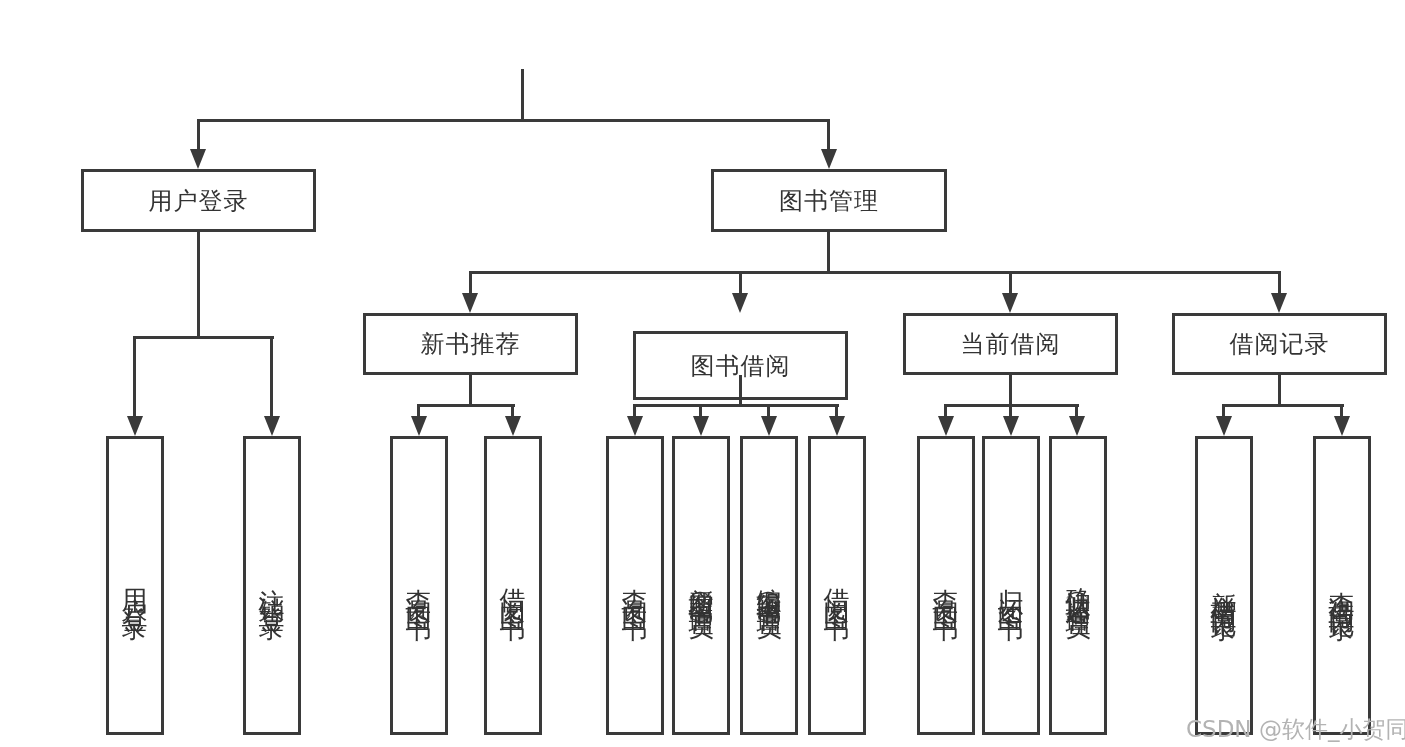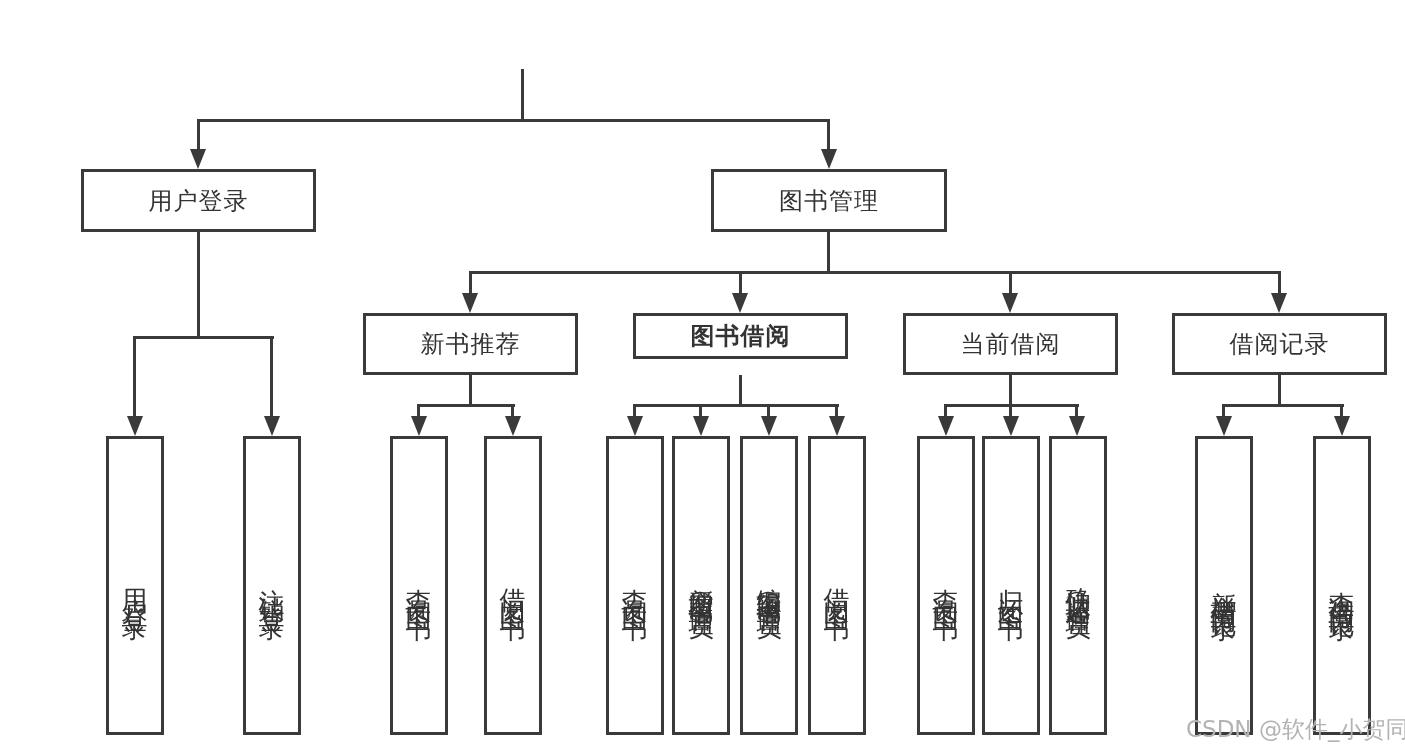--- a/index.html
+++ b/index.html
@@ -71,21 +71,21 @@
 
 <div class="canvas">
 
 
   <div class="box" style="left:81px;top:169px;width:235px;height:63px;">用户登录</div>
 
   <div class="box" style="left:363px;top:313px;width:215px;height:62px;">新书推荐</div>
 
   <div class="box" style="left:711px;top:169px;width:236px;height:63px;">图书管理</div>
 
-  <div class="box" style="left:633px;top:313px;width:215px;height:46px;font-weight:bold;">图书借阅</div>
+  <div class="box" style="left:633px;top:331px;width:215px;height:69px;">图书借阅</div>
 
   <div class="box" style="left:903px;top:313px;width:215px;height:62px;">当前借阅</div>
 
   <div class="box" style="left:1172px;top:313px;width:215px;height:62px;">借阅记录</div>
 
   <div class="vbox" style="left:106px;">
     <span>用户登录</span>
   </div>
   <div class="vbox" style="left:243px;">
     <span>注销登录</span>

